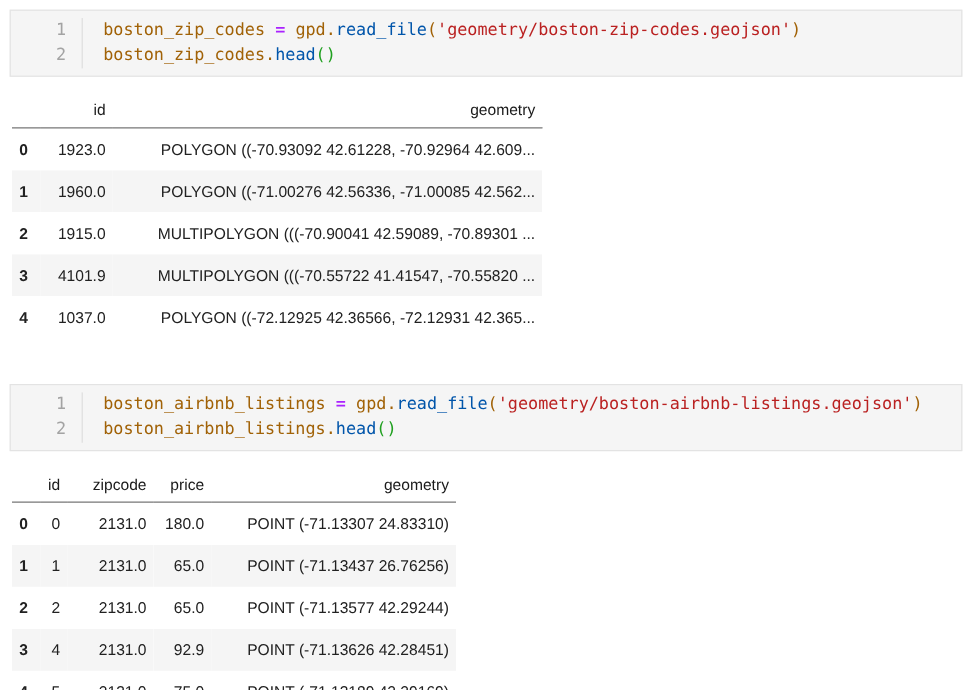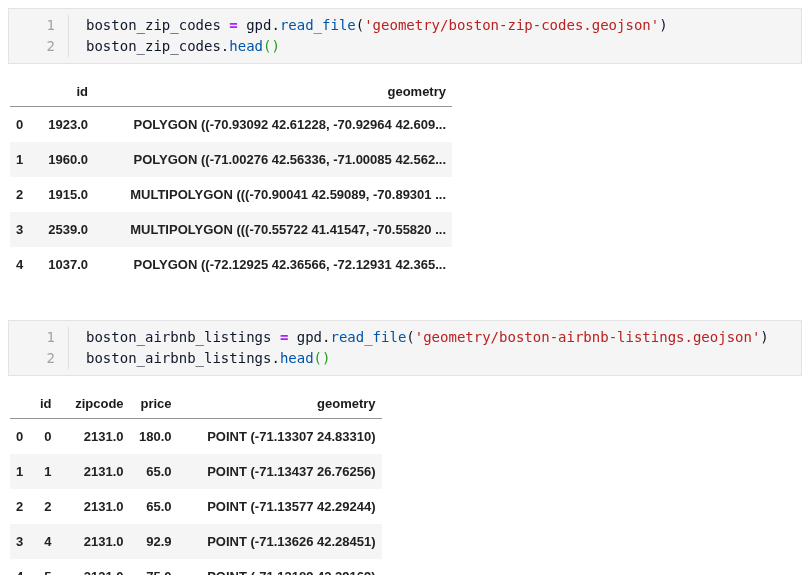--- a/index.html
+++ b/index.html
@@ -16,36 +16,36 @@
     padding:6px 0;
     font-family:"DejaVu Sans Mono","Liberation Mono",monospace;
     font-size:14px;line-height:21px;
   }
   .cell-2{margin-top:38px;}
   .gutter{
     flex:none;width:46px;text-align:right;padding-right:13px;
     color:#a3a3a3;border-right:1px solid #dedede;user-select:none;
   }
   .code{flex:1;padding-left:17px;white-space:pre;color:#000000;}
-  .tok-plain{color:#0f172a;}
+  .tok-plain{color:#a16207;}
   .tok-op{color:var(--c-op,#AA22FF);font-weight:bold;}
   .tok-prop{color:var(--c-prop,#0055AA);}
   .tok-str{color:var(--c-str,#BA2121);}
   .tok-bracket{color:var(--c-bracket,#20A020);}
   
   .output{margin:13px 0 0 10px;}
   table.df{
     border-collapse:collapse;border-spacing:0;
     font-size:13px;color:#212121;table-layout:fixed;
   }
   table.df th,table.df td{
     padding:7px 6px;text-align:right;white-space:nowrap;
-    overflow:hidden;font-weight:bold;
+    overflow:hidden;font-weight:normal;
   }
-  table.df thead th{font-weight:bold;color:#1a1a1a;}
+  table.df thead th{font-weight:normal;color:#1a1a1a;}
   table.df thead tr{border-bottom:1px solid #949494;}
   table.df tbody th{font-weight:bold;text-align:left;}
   table.df tbody th,table.df tbody td{padding-top:10px;padding-bottom:10px;}
   table.df tbody tr:nth-child(even){background:#f5f5f5;}
   
   .t0 .c0{width:24px}.t0 .c1{width:60px}.t0 .c2{width:358px}
   .t1 .c0{width:24px}.t1 .c1{width:20px}.t1 .c2{width:72px}.t1 .c3{width:48px}.t1 .c4{width:204px}
 </style>
 </head>
 <body style="--c-op: #AA22FF; --c-prop: #0055AA; --c-str: #BA2121; --c-bracket: #20A020;">
@@ -85,21 +85,21 @@
             <td>1960.0</td>
             <td>POLYGON ((-71.00276 42.56336, -71.00085 42.562...</td>
           </tr>
           <tr>
             <th>2</th>
             <td>1915.0</td>
             <td>MULTIPOLYGON (((-70.90041 42.59089, -70.89301 ...</td>
           </tr>
           <tr>
             <th>3</th>
-            <td>2539.0</td>
+            <td>4101.9</td>
             <td>MULTIPOLYGON (((-70.55722 41.41547, -70.55820 ...</td>
           </tr>
           <tr>
             <th>4</th>
             <td>1037.0</td>
             <td>POLYGON ((-72.12925 42.36566, -72.12931 42.365...</td>
           </tr>
         </tbody>
     </table>
   </div>

